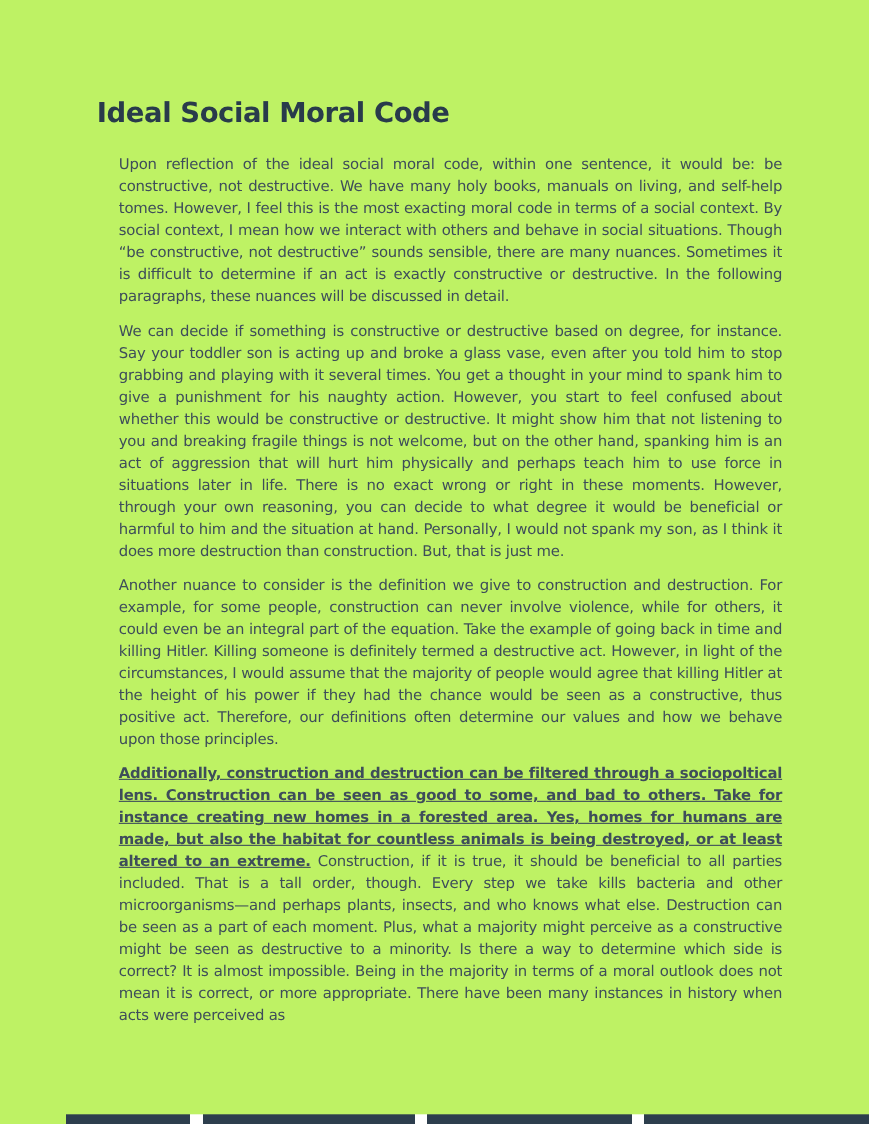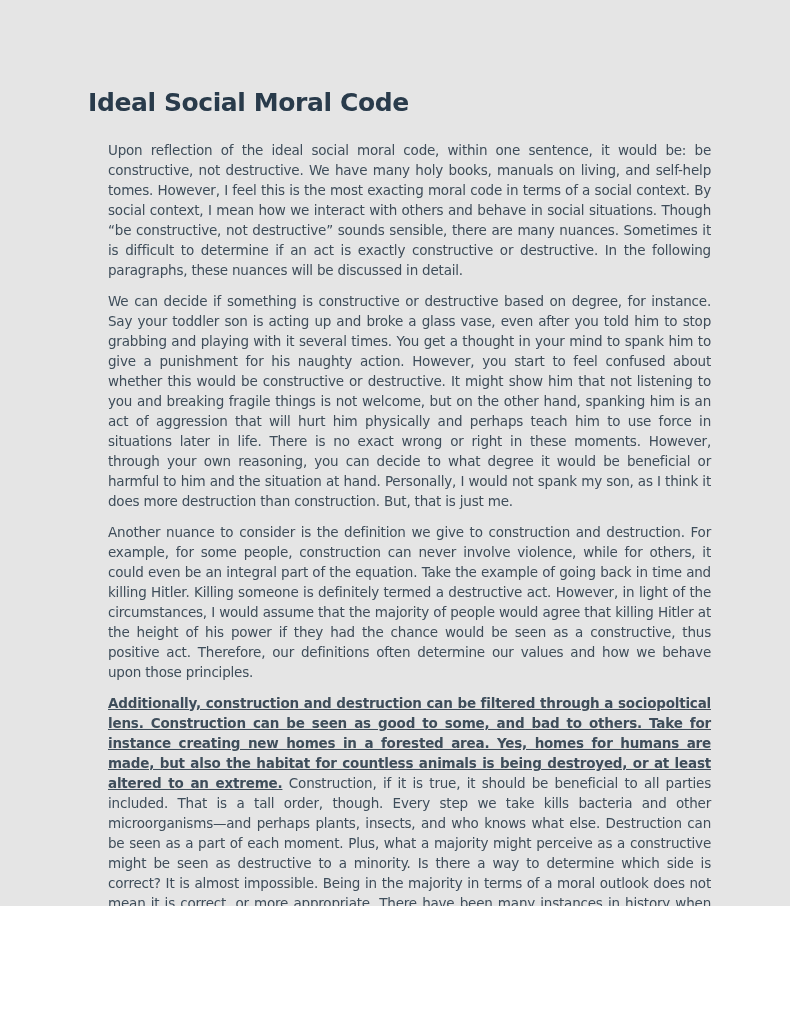--- a/index.html
+++ b/index.html
@@ -3,22 +3,22 @@
 <meta charset="utf-8">
 <style>
   html, body {
     margin: 0;
     padding: 0;
     background: #ffffff;
   }
   .page {
     position: relative;
     width: 790px;
-    height: 906px;
-    background: #e5e5e5;
+    height: 1022px;
+    background: #bef264;
     overflow: hidden;
     font-family: "DejaVu Sans", "Liberation Sans", sans-serif;
   }
   .doc-title {
     position: absolute;
     left: 88px;
     top: 86px;
     margin: 0;
     font-size: 25px;
     line-height: 34px;

